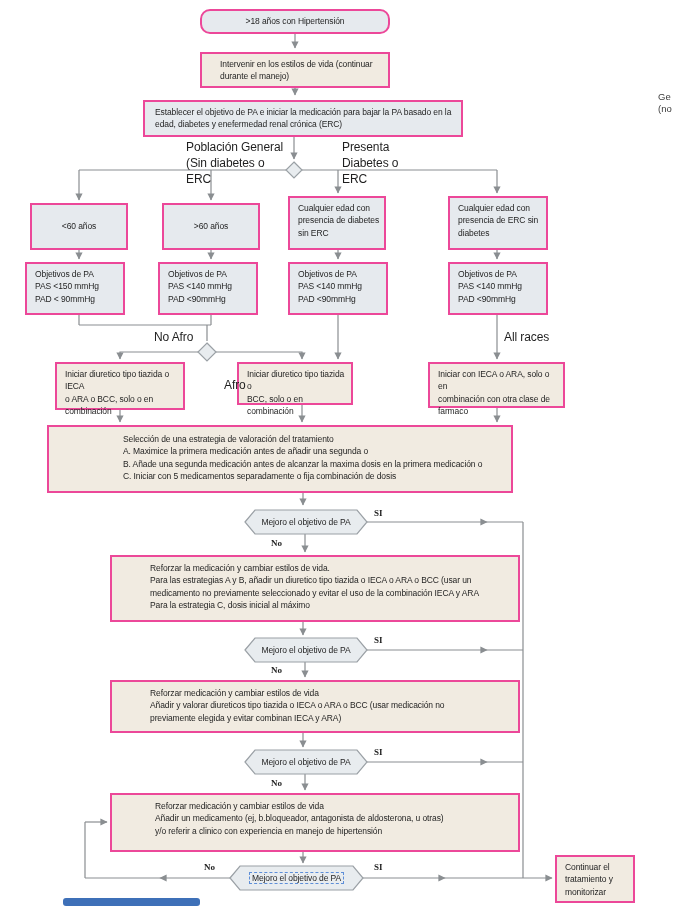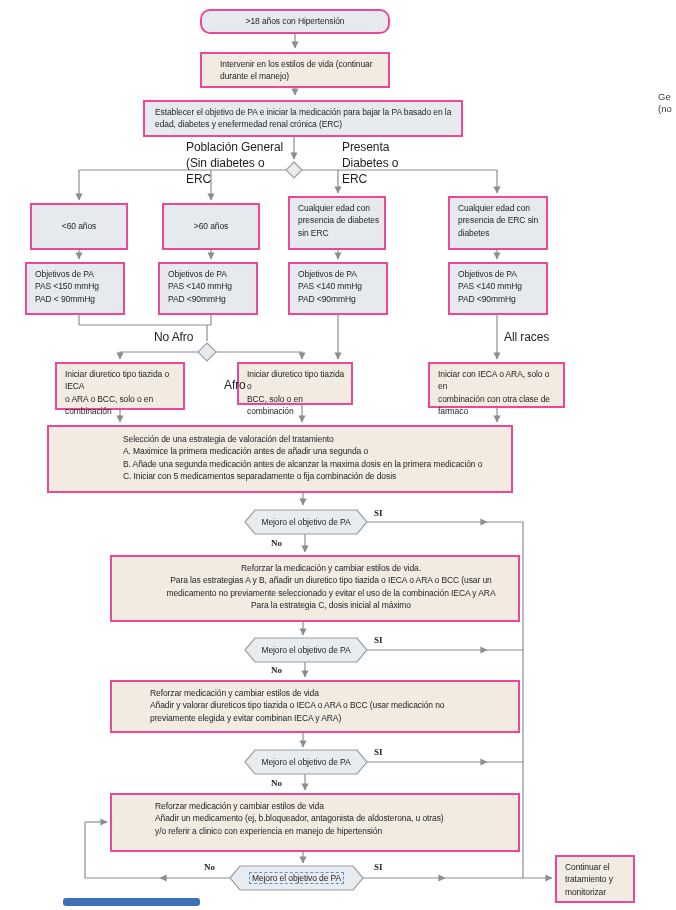--- a/index.html
+++ b/index.html
@@ -120,21 +120,21 @@
 BCC, solo o en combinación</div>
   <div class="box beige" style="left:428px;top:362px;width:137px;height:46px;padding:4px 4px 0 8px;">Iniciar con IECA o ARA, solo o en
 combinación con otra clase de
 farmaco</div>
 
   <div class="box beige" style="left:47px;top:425px;width:466px;height:68px;padding:6px 6px 0 74px;">Selección de una estrategia de valoración del tratamiento
 A. Maximice la primera medicación antes de añadir una segunda o
 B. Añade una segunda medicación antes de alcanzar la maxima dosis en la primera medicación o
 C. Iniciar con 5 medicamentos separadamente o fija combinación de dosis</div>
 
-  <div class="box beige" style="left:110px;top:555px;width:410px;height:67px;padding:5px 6px 0 38px;text-align:center;">Reforzar la medicación y cambiar estilos de vida.
+  <div class="box beige" style="left:110px;top:555px;width:410px;height:67px;padding:5px 6px 0 38px;">Reforzar la medicación y cambiar estilos de vida.
 Para las estrategias A y B, añadir un diuretico tipo tiazida o IECA o ARA o BCC (usar un
 medicamento no previamente seleccionado y evitar el uso de la combinación IECA y ARA
 Para la estrategia C, dosis inicial al máximo</div>
 
   <div class="box beige" style="left:110px;top:680px;width:410px;height:53px;padding:5px 6px 0 38px;">Reforzar medicación y cambiar estilos de vida
 Añadir y valorar diureticos tipo tiazida o IECA o ARA o BCC (usar medicación no
 previamente elegida y evitar combinan IECA y ARA)</div>
 
   <div class="box beige" style="left:110px;top:793px;width:410px;height:59px;padding:5px 6px 0 43px;">Reforzar medicación y cambiar estilos de vida
 Añadir un medicamento (ej, b.bloqueador, antagonista de aldosterona, u otras)

